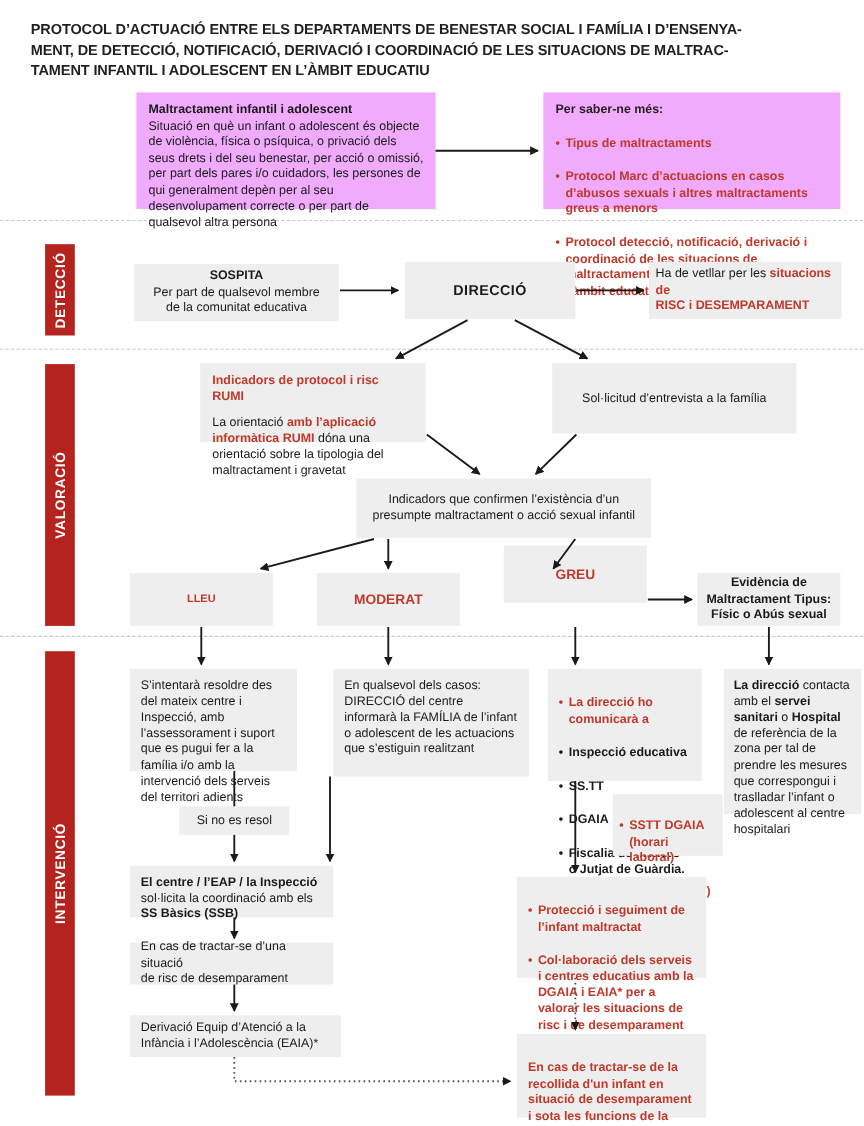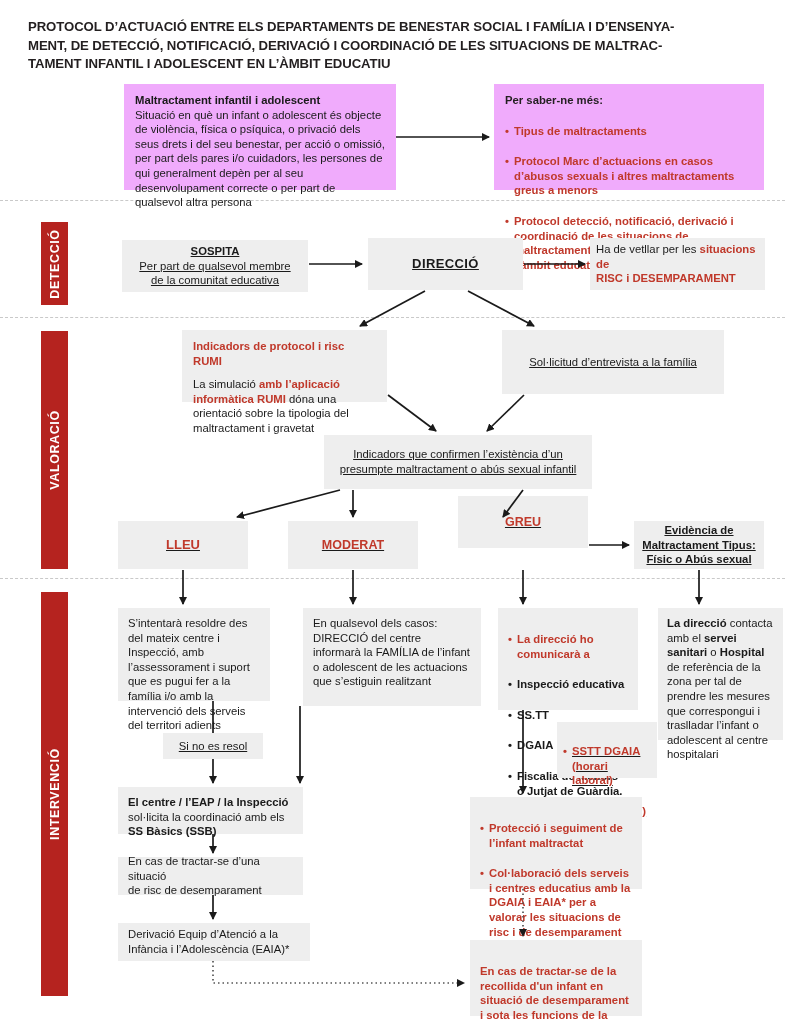--- a/index.html
+++ b/index.html
@@ -56,21 +56,21 @@
   
   .box {
     position: absolute;
     background: #eeeeee;
     padding: 8px 10px;
     font-size: 11.3px;
     line-height: 14.6px;
     color: #1a1a1a;
   }
   .box.pink { background: #f0abfc; }
-  .box.center { text-align: center; text-decoration: underline; }
+  .box.center { text-align: center; }
   .box.vcenter { display: flex; flex-direction: column; justify-content: center; }
   .b { font-weight: 700; }
   .rb { color: #c0392b; font-weight: 700; }
   .bigc { font-size: 13px; font-weight: 700; letter-spacing: 0.4px; }
 
   ul.bl { margin: 0; padding: 0; list-style: none; }
   ul.bl li { position: relative; padding-left: 9px; margin-top: 16px; }
   ul.bl li:before { content: "•"; position: absolute; left: 0; top: 0; }
 
   
@@ -125,34 +125,34 @@
     <div class="bigc">DIRECCIÓ</div>
   </div>
 
   <div class="box vcenter" style="left:590px; top:238px; width:175px; height:52px; padding:8px 6px;">
     <div><span>Ha de vetllar per les </span><span class="rb">situacions de</span></div>
     <div class="rb">RISC i DESEMPARAMENT</div>
   </div>
 
   <div class="box" style="left:182px; top:330px; width:205px; height:72px; padding:9px 11px;">
     <div class="rb" style="margin-bottom:9px;">Indicadors de protocol i risc RUMI</div>
-    <div><span>La simulació </span><span class="rb">amb l’aplicació informàtica</span> <span class="rb">RUMI</span><span> dóna una orientació sobre la tipologia del maltractament i gravetat</span></div>
+    <div><span>La orientació </span><span class="rb">amb l’aplicació informàtica</span> <span class="rb">RUMI</span><span> dóna una orientació sobre la tipologia del maltractament i gravetat</span></div>
   </div>
 
   <div class="box center vcenter" style="left:502px; top:330px; width:222px; height:64px;">
     <div>Sol·licitud d’entrevista a la família</div>
   </div>
 
   <div class="box center vcenter" style="left:324px; top:435px; width:268px; height:54px;">
     <div>Indicadors que confirmen l’existència d’un</div>
-    <div>presumpte maltractament o abús sexual infantil</div>
+    <div>presumpte maltractament o acció sexual infantil</div>
   </div>
 
   <div class="box center vcenter" style="left:118px; top:521px; width:130px; height:48px;">
-    <div class="rb" style="font-size:13px;">LLEU</div>
+    <div class="rb" style="font-size:10px;">LLEU</div>
   </div>
   <div class="box center vcenter" style="left:288px; top:521px; width:130px; height:48px;">
     <div class="rb" style="font-size:12.5px;">MODERAT</div>
   </div>
   <div class="box center vcenter" style="left:458px; top:496px; width:130px; height:52px;">
     <div class="rb" style="font-size:12.5px;">GREU</div>
   </div>
   <div class="box center vcenter" style="left:634px; top:521px; width:130px; height:48px; padding:4px 6px;">
     <div class="b">Evidència de</div>
     <div class="b">Maltractament Tipus:</div>

